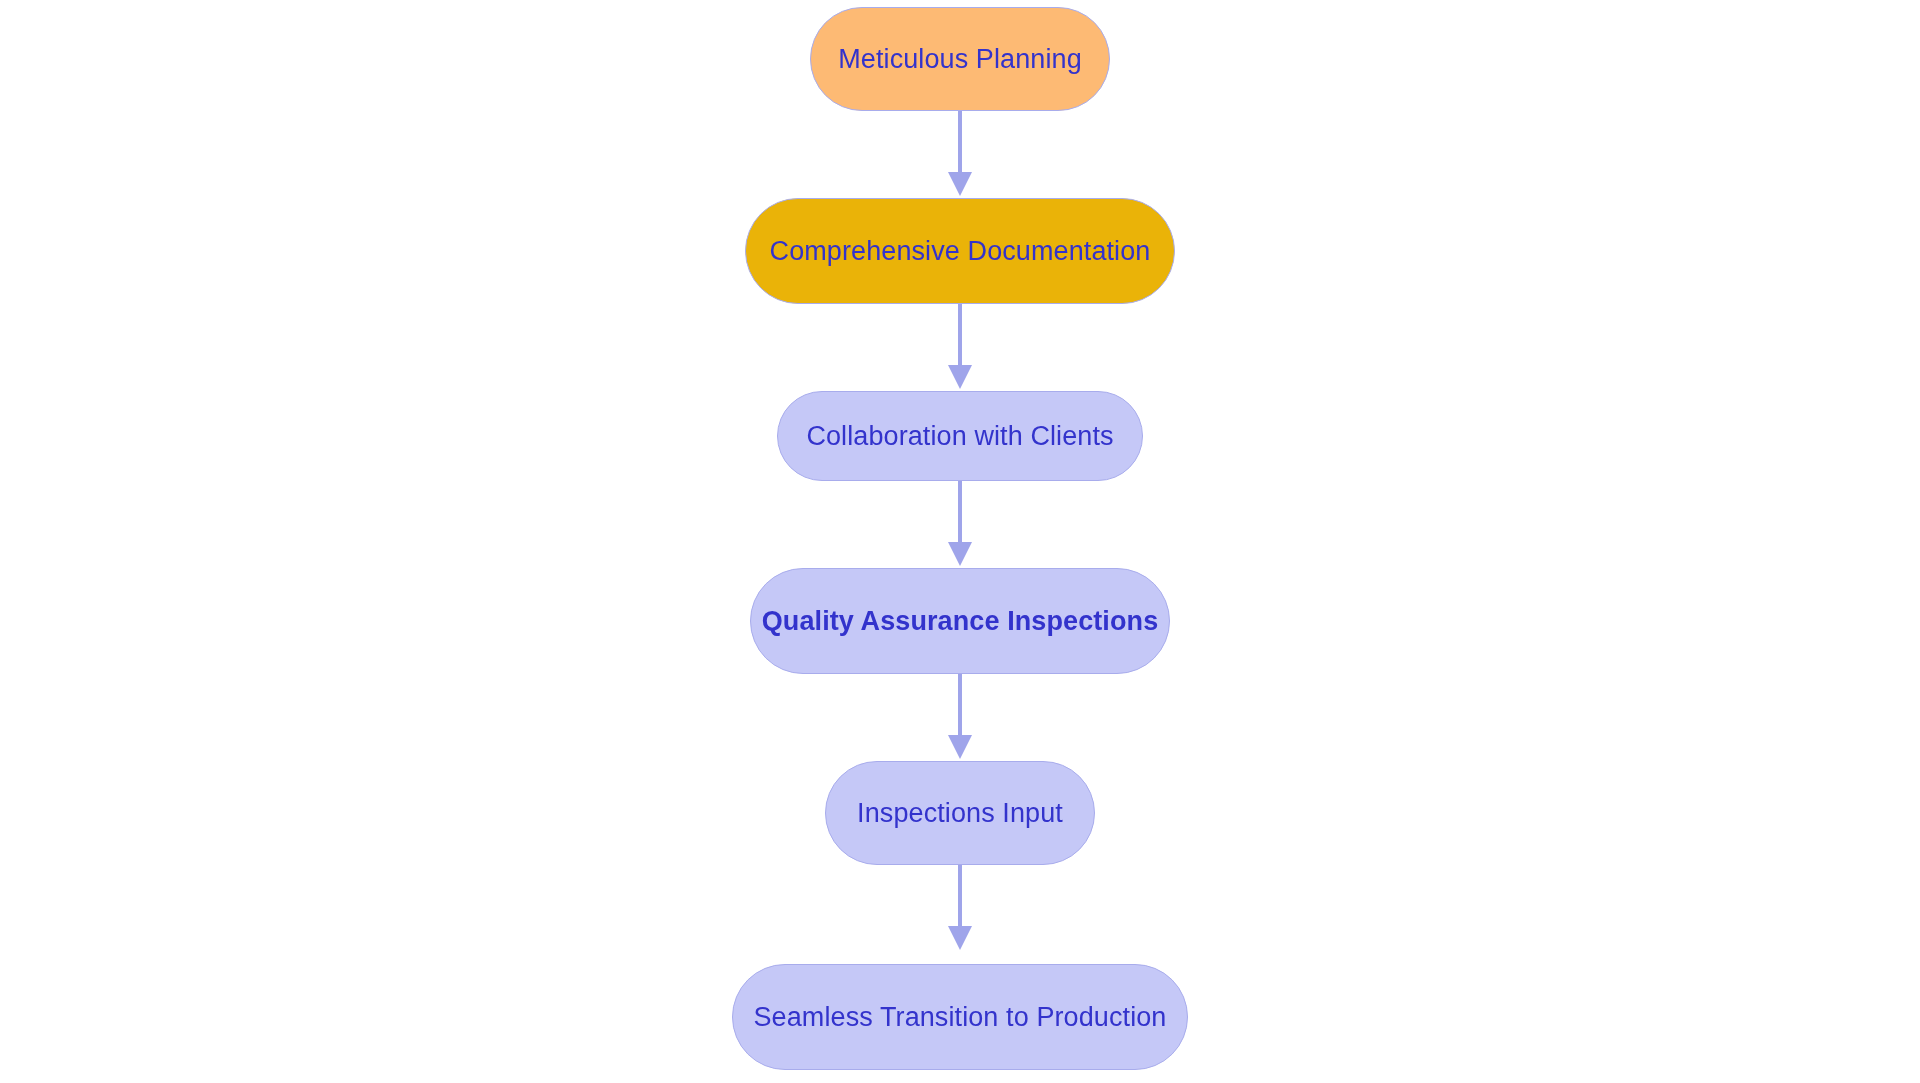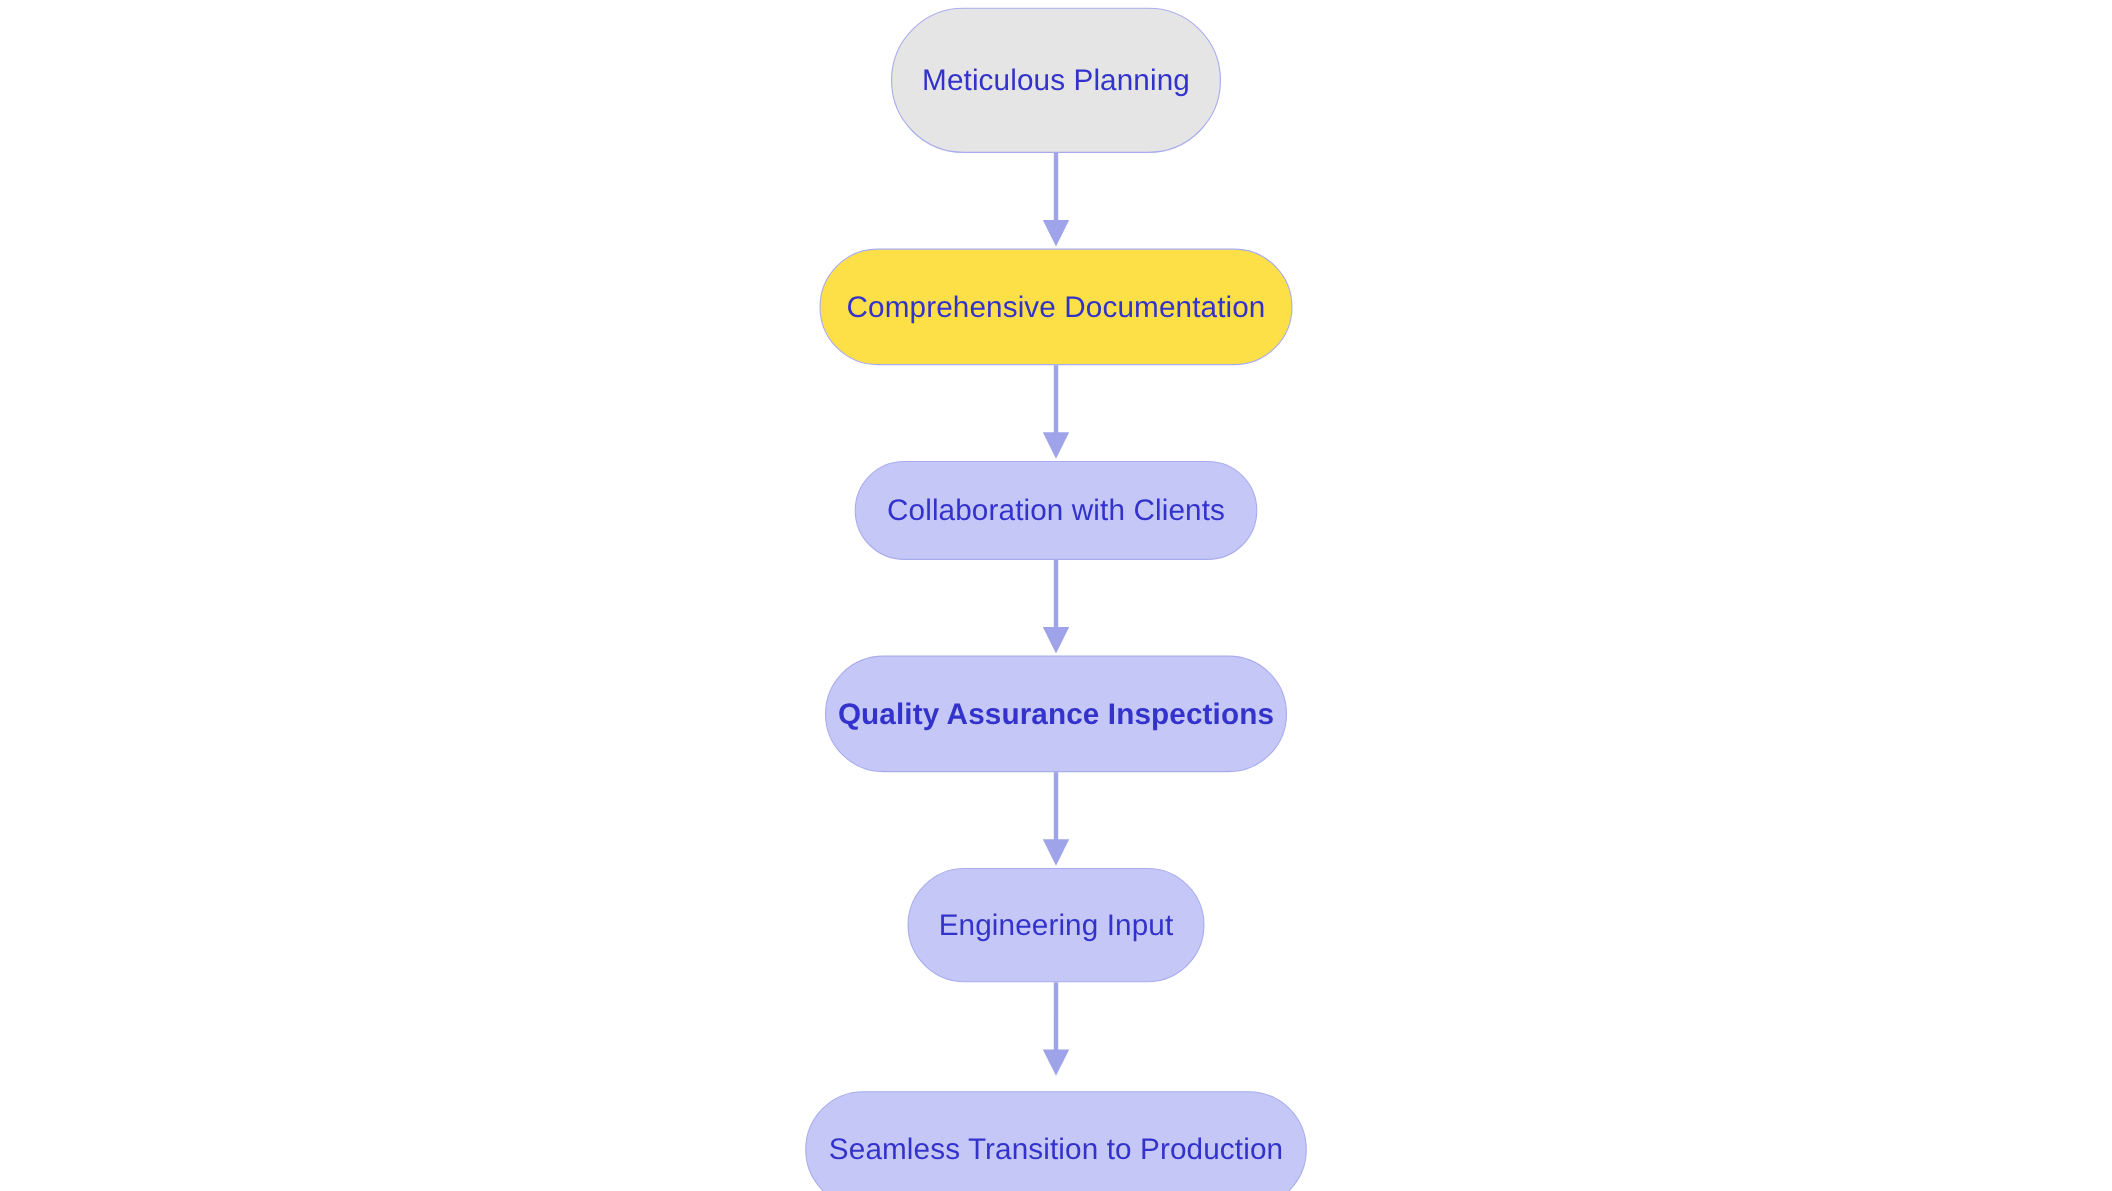--- a/index.html
+++ b/index.html
@@ -70,30 +70,30 @@
   .connector-head {
     fill: #9fa4ea;
   }
 </style>
 </head>
 <body>
 
 <div id="flowchart-canvas" style="background: rgb(255, 255, 255);">
   <div class="flow-column" style="padding-top: 7px;">
 
-    <div class="flow-node" id="node-0" style="width: 300px; height: 132px; background: #e5e5e5; border-color: rgb(168, 172, 236); color: rgb(51, 51, 204);">
+    <div class="flow-node" id="node-0" style="width: 300px; height: 104px; background: #fdba74; border-color: rgb(168, 172, 236); color: rgb(51, 51, 204);">
       <span class="flow-node-label">Meticulous Planning</span>
     </div>
 
     <svg class="flow-connector" id="conn-0" width="40" height="87" viewBox="0 0 40 87" style="height: 87px;">
       <line class="connector-line" x1="20" y1="0" x2="20" y2="63" style="stroke: rgb(159, 164, 234);"></line>
       <polygon class="connector-head" points="8,61 32,61 20,85" style="fill: rgb(159, 164, 234);"></polygon>
     </svg>
 
-    <div class="flow-node" id="node-1" style="width: 430px; height: 106px; background: #fde047; border-color: rgb(168, 172, 236); color: rgb(51, 51, 204);">
+    <div class="flow-node" id="node-1" style="width: 430px; height: 106px; background: #eab308; border-color: rgb(168, 172, 236); color: rgb(51, 51, 204);">
       <span class="flow-node-label">Comprehensive Documentation</span>
     </div>
 
     <svg class="flow-connector" id="conn-1" width="40" height="87" viewBox="0 0 40 87" style="height: 87px;">
       <line class="connector-line" x1="20" y1="0" x2="20" y2="63" style="stroke: rgb(159, 164, 234);"></line>
       <polygon class="connector-head" points="8,61 32,61 20,85" style="fill: rgb(159, 164, 234);"></polygon>
     </svg>
 
     <div class="flow-node" id="node-2" style="width: 366px; height: 90px; background: rgb(197, 200, 247); border-color: rgb(168, 172, 236); color: rgb(51, 51, 204);">
       <span class="flow-node-label">Collaboration with Clients</span>
@@ -107,21 +107,21 @@
     <div class="flow-node" id="node-3" style="width: 420px; height: 106px; background: rgb(197, 200, 247); border-color: rgb(168, 172, 236); color: rgb(51, 51, 204); font-weight: bold;">
       <span class="flow-node-label">Quality Assurance Inspections</span>
     </div>
 
     <svg class="flow-connector" id="conn-3" width="40" height="87" viewBox="0 0 40 87" style="height: 87px;">
       <line class="connector-line" x1="20" y1="0" x2="20" y2="63" style="stroke: rgb(159, 164, 234);"></line>
       <polygon class="connector-head" points="8,61 32,61 20,85" style="fill: rgb(159, 164, 234);"></polygon>
     </svg>
 
     <div class="flow-node" id="node-4" style="width: 270px; height: 104px; background: rgb(197, 200, 247); border-color: rgb(168, 172, 236); color: rgb(51, 51, 204);">
-      <span class="flow-node-label">Engineering Input</span>
+      <span class="flow-node-label">Inspections Input</span>
     </div>
 
     <svg class="flow-connector" id="conn-4" width="40" height="87" viewBox="0 0 40 87" style="height: 87px;">
       <line class="connector-line" x1="20" y1="0" x2="20" y2="63" style="stroke: rgb(159, 164, 234);"></line>
       <polygon class="connector-head" points="8,61 32,61 20,85" style="fill: rgb(159, 164, 234);"></polygon>
     </svg>
 
     <div class="flow-node" id="node-5" style="width: 456px; height: 106px; background: rgb(197, 200, 247); border-color: rgb(168, 172, 236); color: rgb(51, 51, 204); margin-top: 12px;">
       <span class="flow-node-label">Seamless Transition to Production</span>
     </div>

